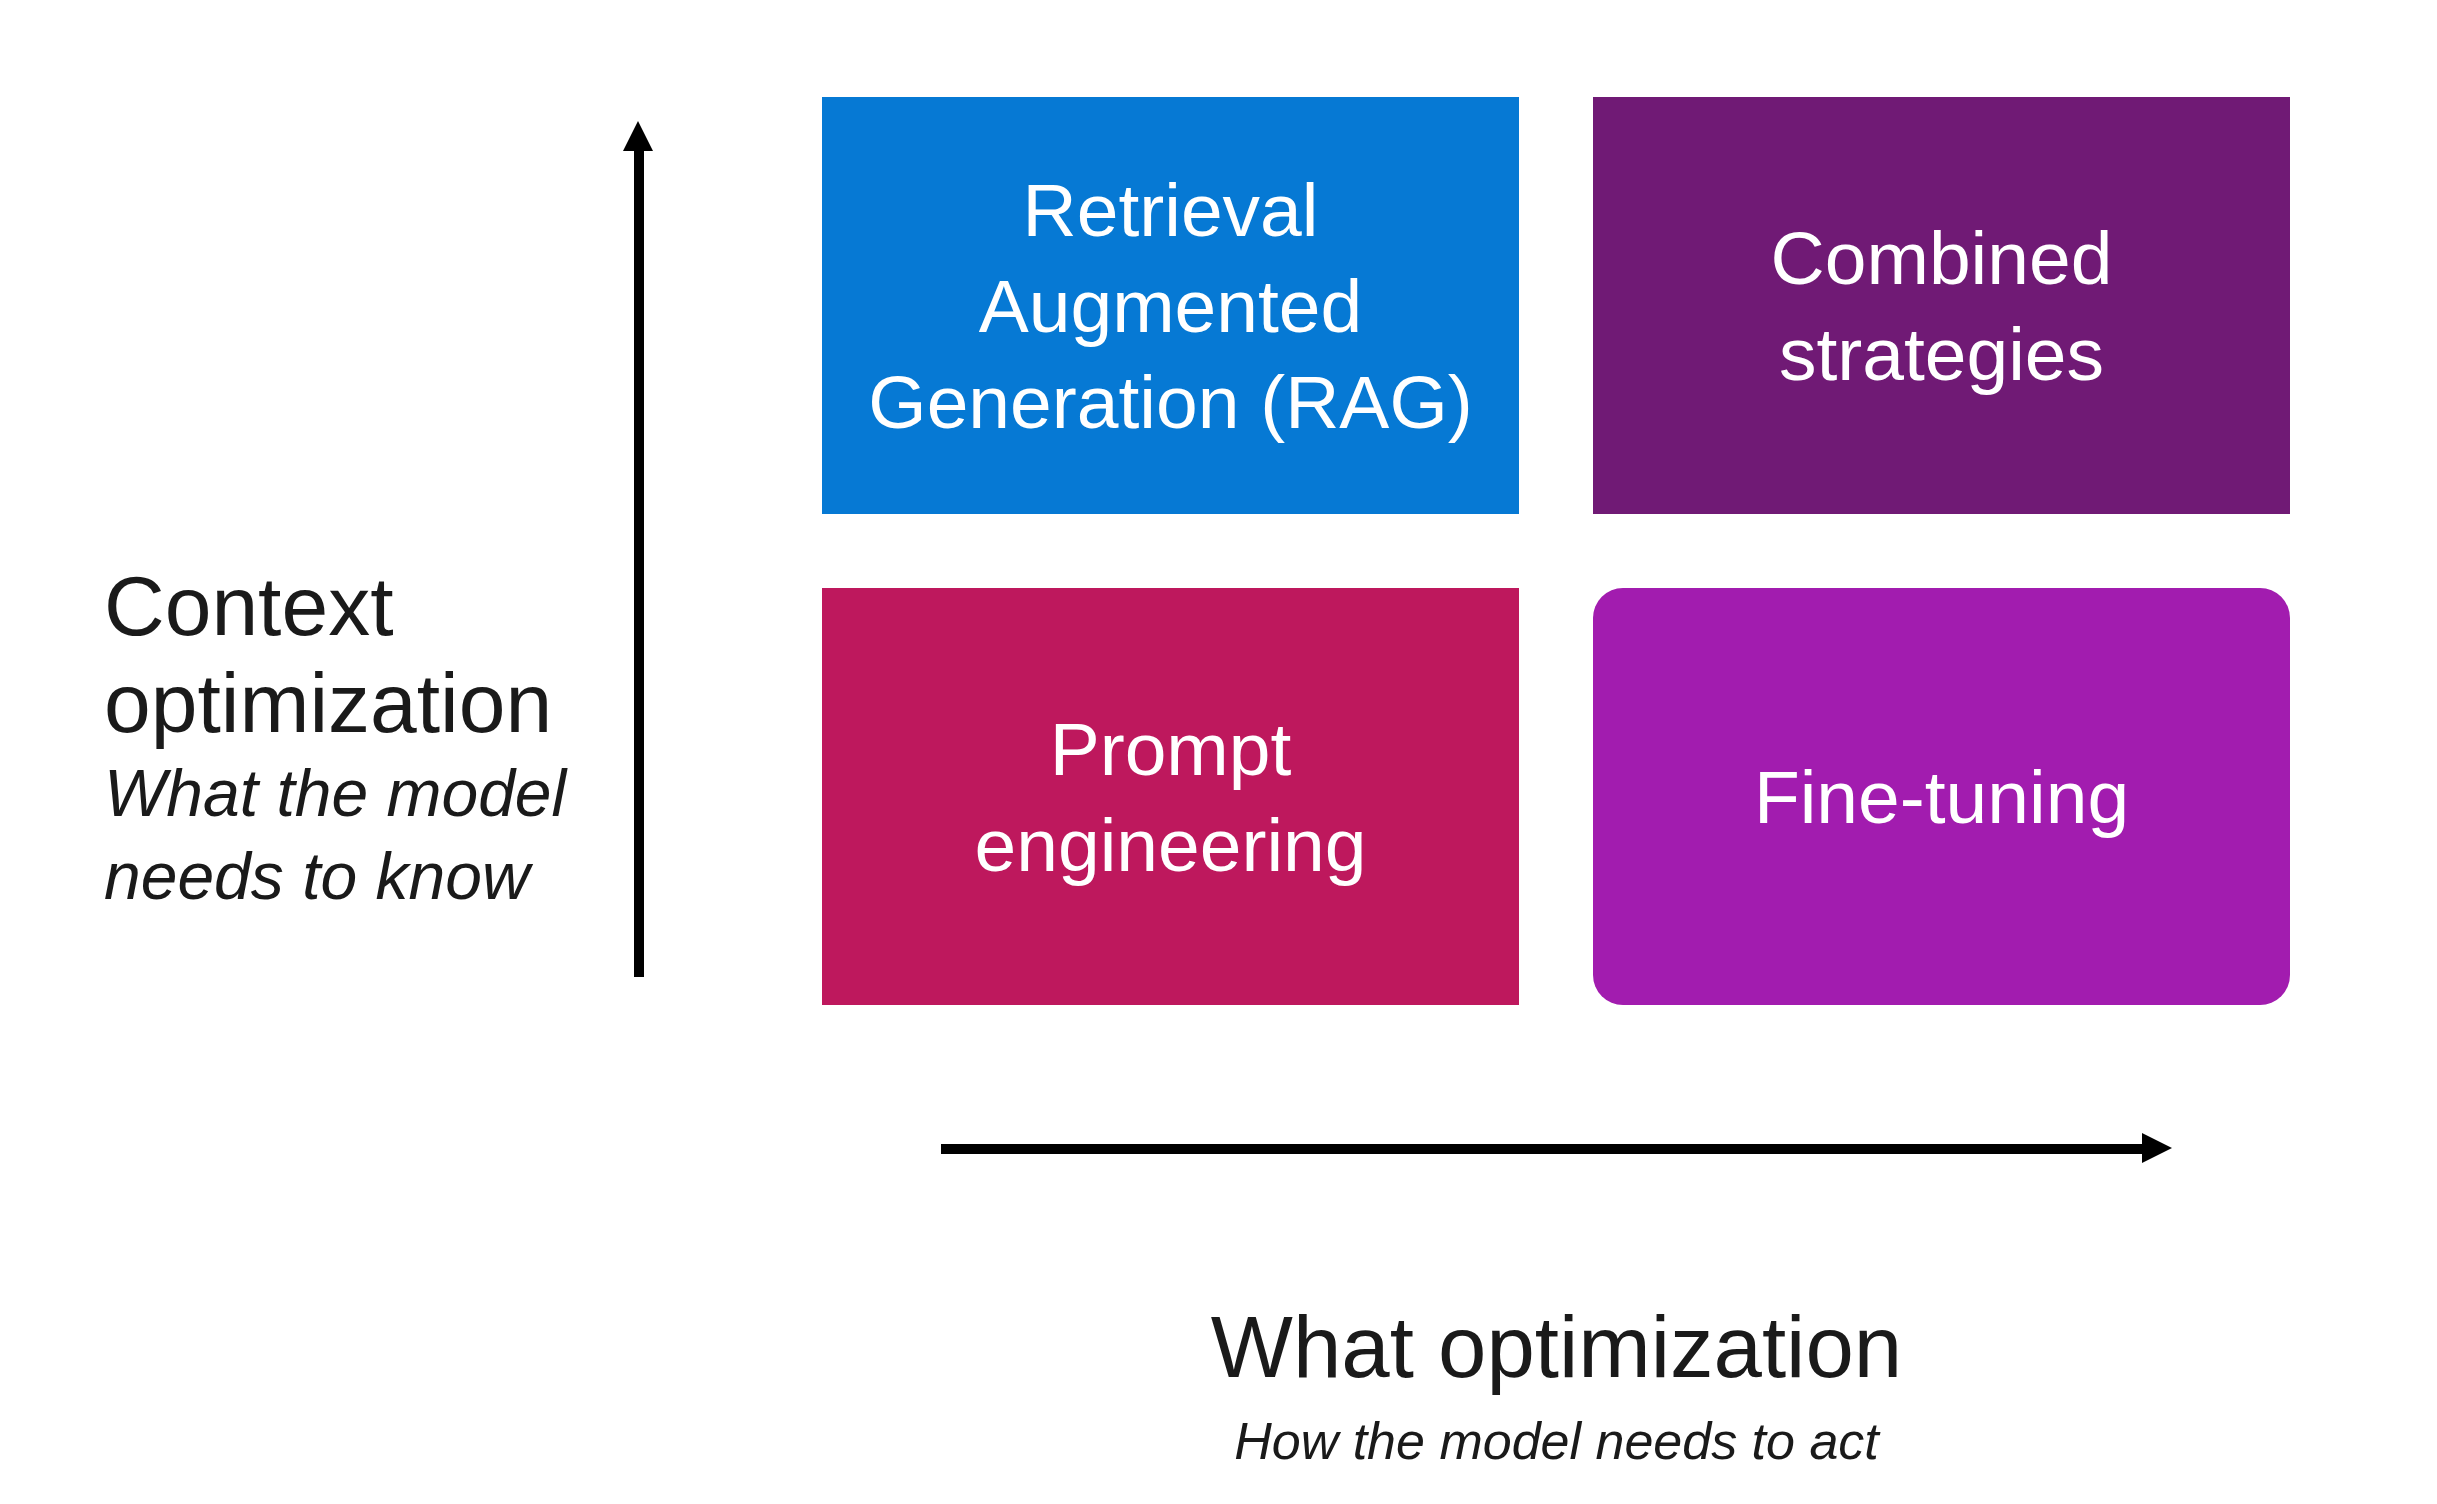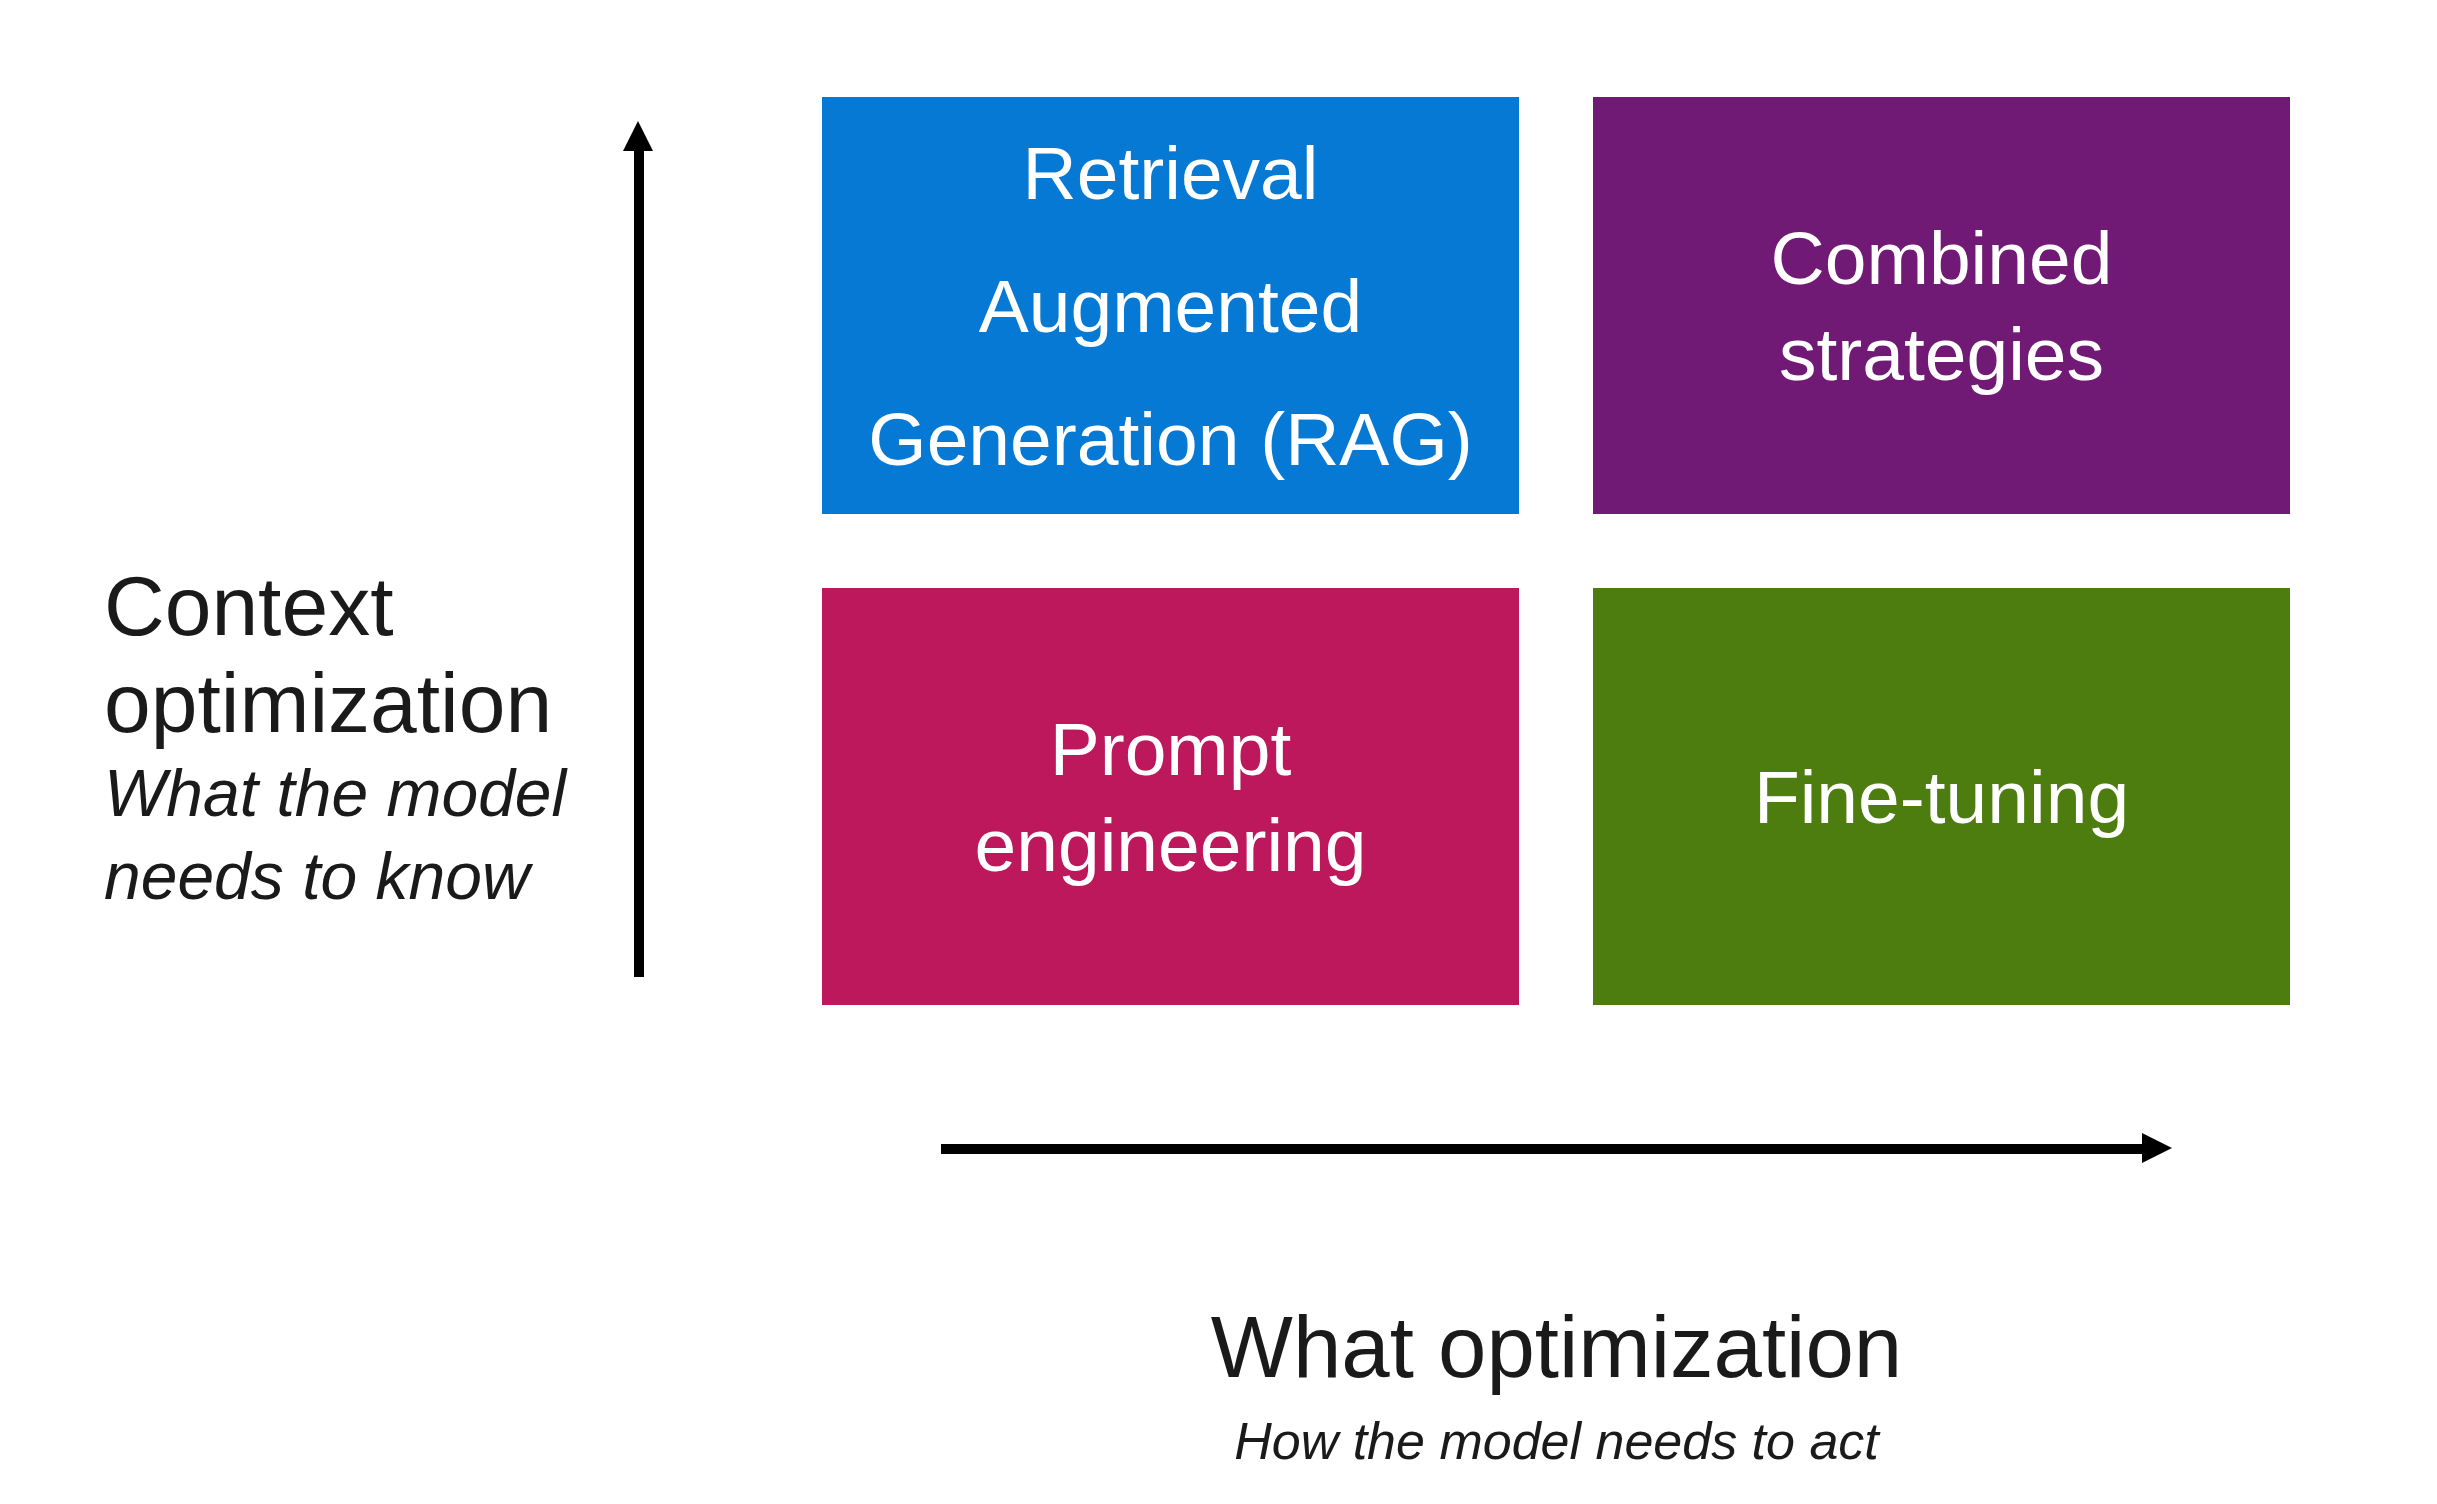--- a/index.html
+++ b/index.html
@@ -26,21 +26,21 @@
     align-items: center;
     justify-content: center;
     text-align: center;
   }
   .quadrant .line {
     color: #ffffff;
     font-size: 75px;
     line-height: 1.28;
     white-space: nowrap;
   }
-  .q-rag      { left: 822px;  top: 97px; gap: 37px; }
+  .q-rag      { left: 822px;  top: 97px; }
   .q-combined { left: 1593px; top: 97px; }
   .q-prompt   { left: 822px;  top: 588px; }
   .q-finetune { left: 1593px; top: 588px; }
 
   
   .v-arrow-shaft {
     position: absolute;
     left: 634px;
     top: 145px;
     width: 10px;
@@ -150,18 +150,18 @@
   <div class="quadrant q-combined" style="background: #701a75;">
     <div class="line">Combined</div>
     <div class="line">strategies</div>
   </div>
 
   <div class="quadrant q-prompt" style="background: #be185d;">
     <div class="line">Prompt</div>
     <div class="line">engineering</div>
   </div>
 
-  <div class="quadrant q-finetune" style="background: #4d7c0f;">
+  <div class="quadrant q-finetune" style="background: #a21caf; border-radius: 30px;">
     <div class="line">Fine-tuning</div>
   </div>
 
 </div>
 
 
 </body></html>

